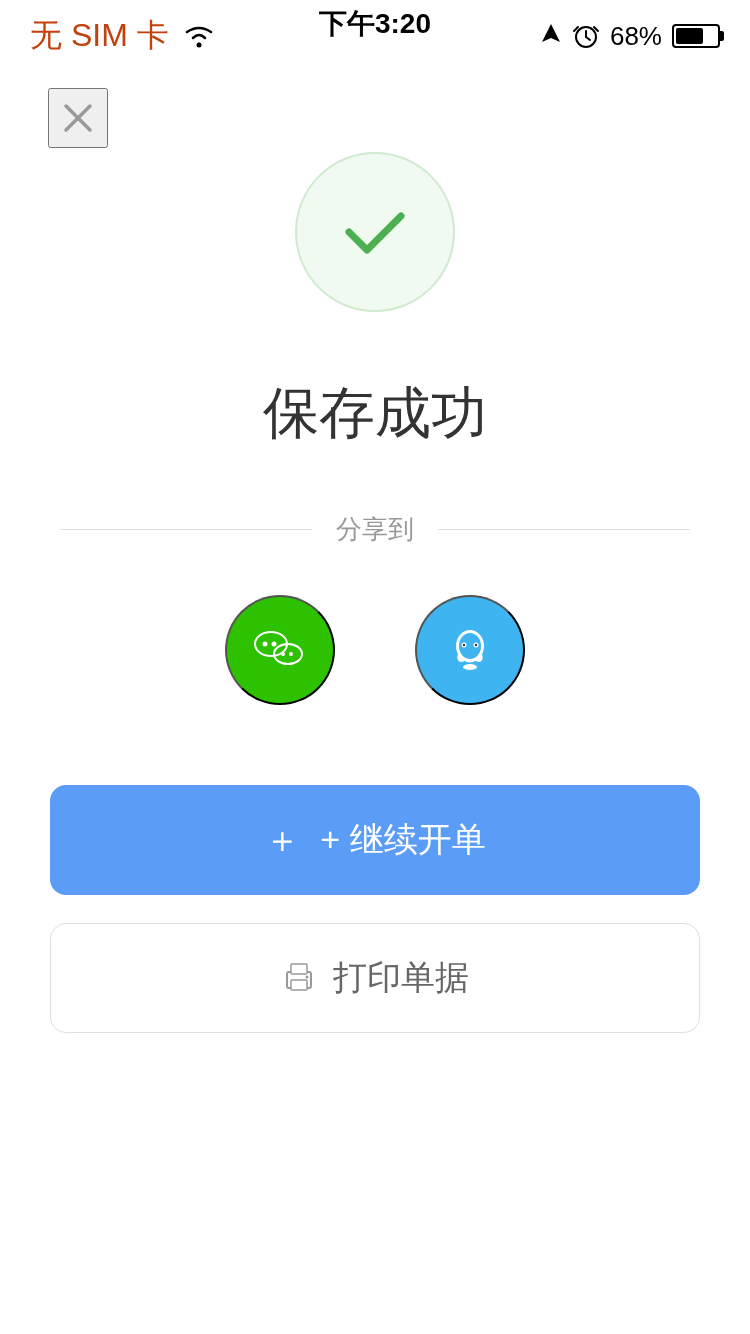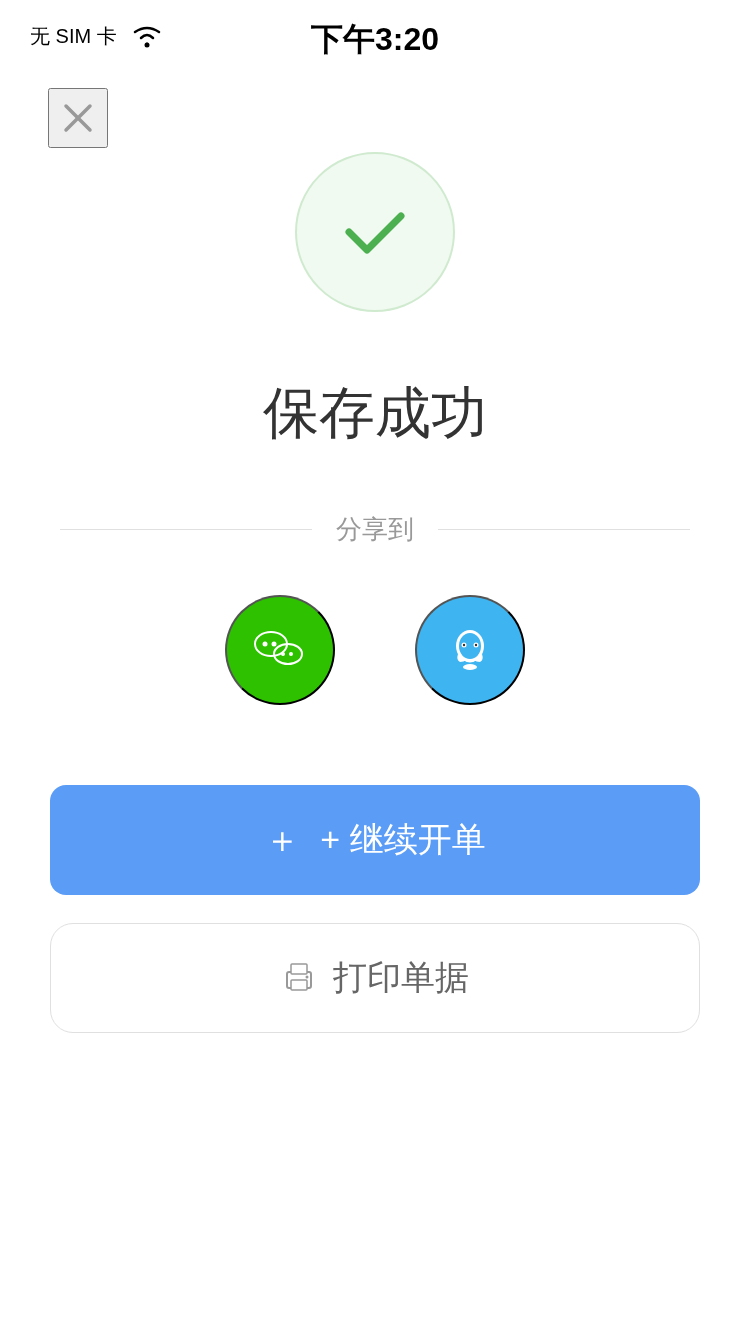--- a/index.html
+++ b/index.html
@@ -23,33 +23,33 @@
       align-items: center;
       justify-content: space-between;
       padding: 0 30px;
       flex-shrink: 0;
     }
 
     .status-left {
       display: flex;
       align-items: center;
       gap: 12px;
-      font-size: 20px;
-      color: #000000;
+      font-size: 32px;
+      color: #c2410c;
       font-weight: 500;
     }
 
     .status-center {
-      font-size: 32px;
+      font-size: 28px;
       font-weight: 600;
       color: #000;
       position: absolute;
       left: 50%;
       transform: translateX(-50%);
-      top: 18px;
+      top: 5px;
     }
 
     .status-right {
       display: flex;
       align-items: center;
       gap: 10px;
       font-size: 26px;
       color: #000;
     }
 
@@ -199,21 +199,21 @@
       font-size: 34px;
       color: #ffffff;
       font-weight: 400;
     }
 
     .btn-secondary {
       width: 100%;
       height: 110px;
       background: #ffffff;
       border: 1px solid #e0e0e0;
-      border-radius: 23px;
+      border-radius: 16px;
       display: flex;
       align-items: center;
       justify-content: center;
       gap: 16px;
       cursor: pointer;
       font-size: 34px;
       color: #666666;
       font-weight: 400;
     }
 
@@ -229,20 +229,36 @@
   <div class="status-left">
     <span>无 SIM 卡</span>
     <svg width="36" height="28" viewBox="0 0 36 28" fill="none">
       <path d="M18 22 L18 22" stroke="#000" stroke-width="3" stroke-linecap="round"></path>
       <path d="M12 16 Q18 10 24 16" stroke="#000" stroke-width="2.5" fill="none" stroke-linecap="round"></path>
       <path d="M6 10 Q18 2 30 10" stroke="#000" stroke-width="2.5" fill="none" stroke-linecap="round"></path>
       <circle cx="18" cy="23" r="2.5" fill="#000"></circle>
     </svg>
   </div>
   <div class="status-center">下午3:20</div>
+  <div class="status-right">
+    <svg width="22" height="28" viewBox="0 0 22 28" fill="none">
+      <path d="M11 2 L20 20 L11 16 L2 20 Z" fill="#000"></path>
+    </svg>
+    <svg width="28" height="28" viewBox="0 0 28 28" fill="none">
+      <circle cx="14" cy="15" r="10" stroke="#000" stroke-width="2" fill="none"></circle>
+      <line x1="14" y1="9" x2="14" y2="15" stroke="#000" stroke-width="2" stroke-linecap="round"></line>
+      <line x1="14" y1="15" x2="18" y2="18" stroke="#000" stroke-width="2" stroke-linecap="round"></line>
+      <path d="M6 5 L2 9" stroke="#000" stroke-width="2" stroke-linecap="round"></path>
+      <path d="M22 5 L26 9" stroke="#000" stroke-width="2" stroke-linecap="round"></path>
+    </svg>
+    <span style="font-size:26px;">68%</span>
+    <div class="battery-body">
+      <div class="battery-fill"></div>
+    </div>
+  </div>
 </div>
 
 <button class="close-btn">
   <svg viewBox="0 0 44 44" fill="none">
     <line x1="10" y1="10" x2="34" y2="34" stroke="#999" stroke-width="3.5" stroke-linecap="round"></line>
     <line x1="34" y1="10" x2="10" y2="34" stroke="#999" stroke-width="3.5" stroke-linecap="round"></line>
   </svg>
 </button>
 
 <div class="main-content">

